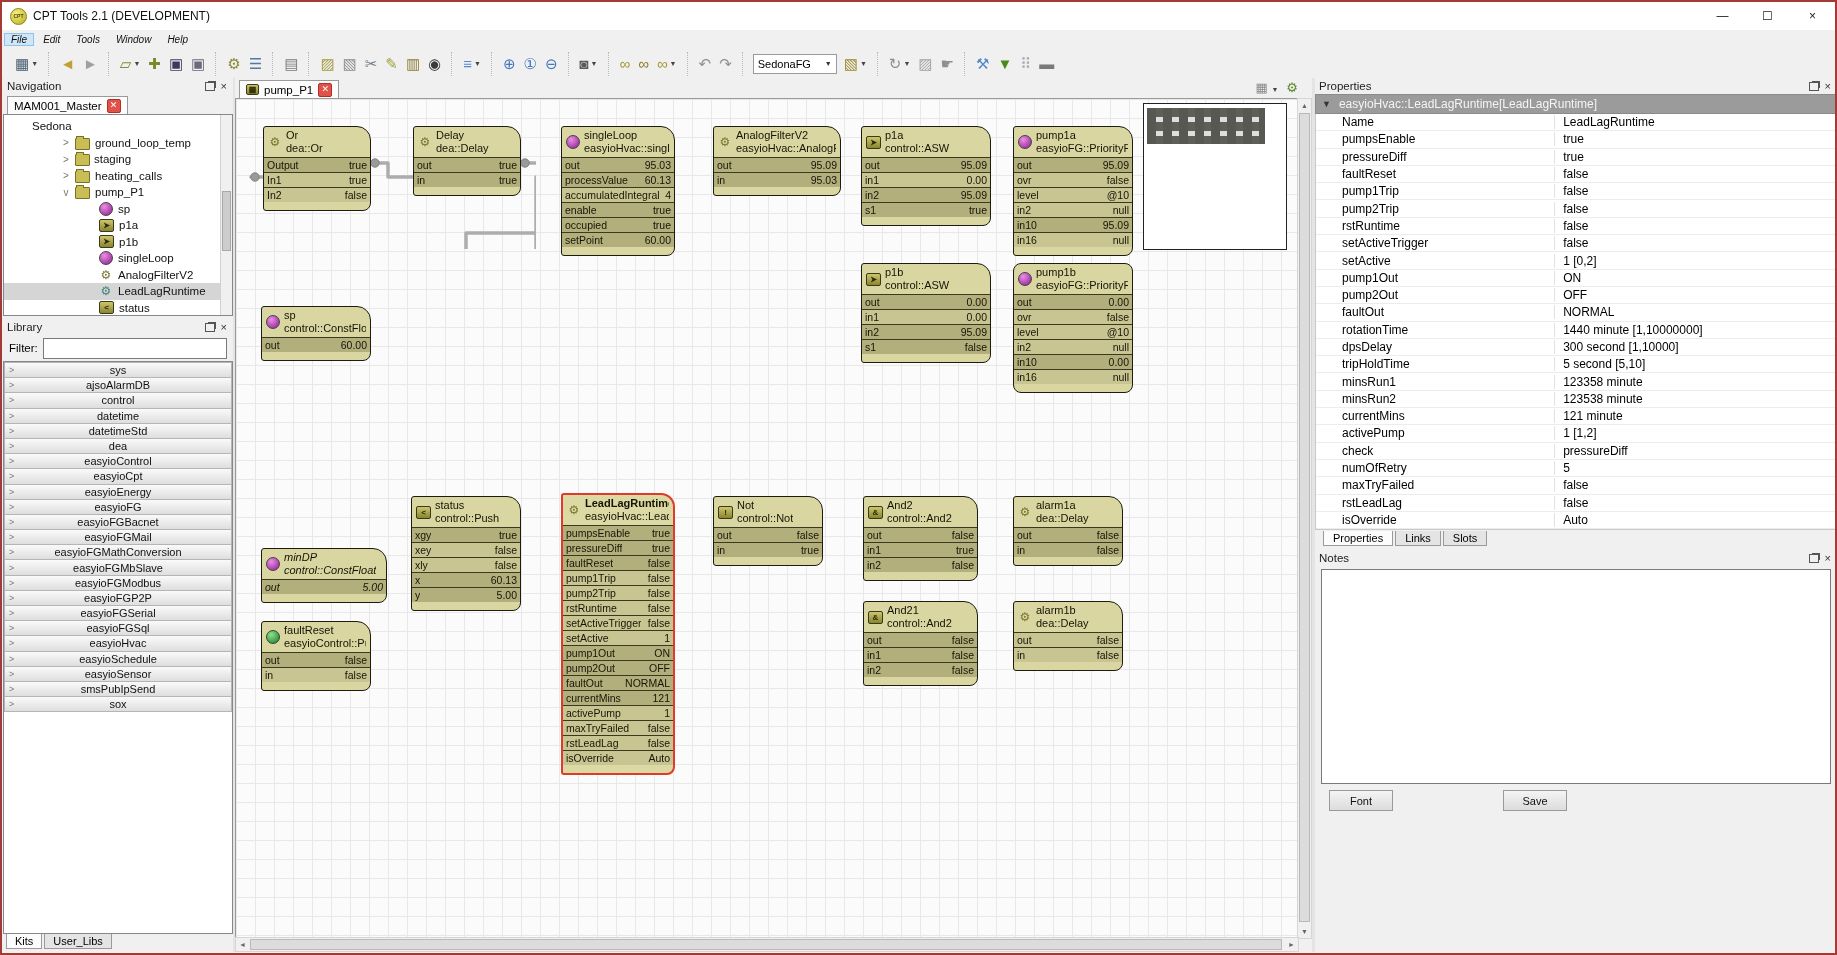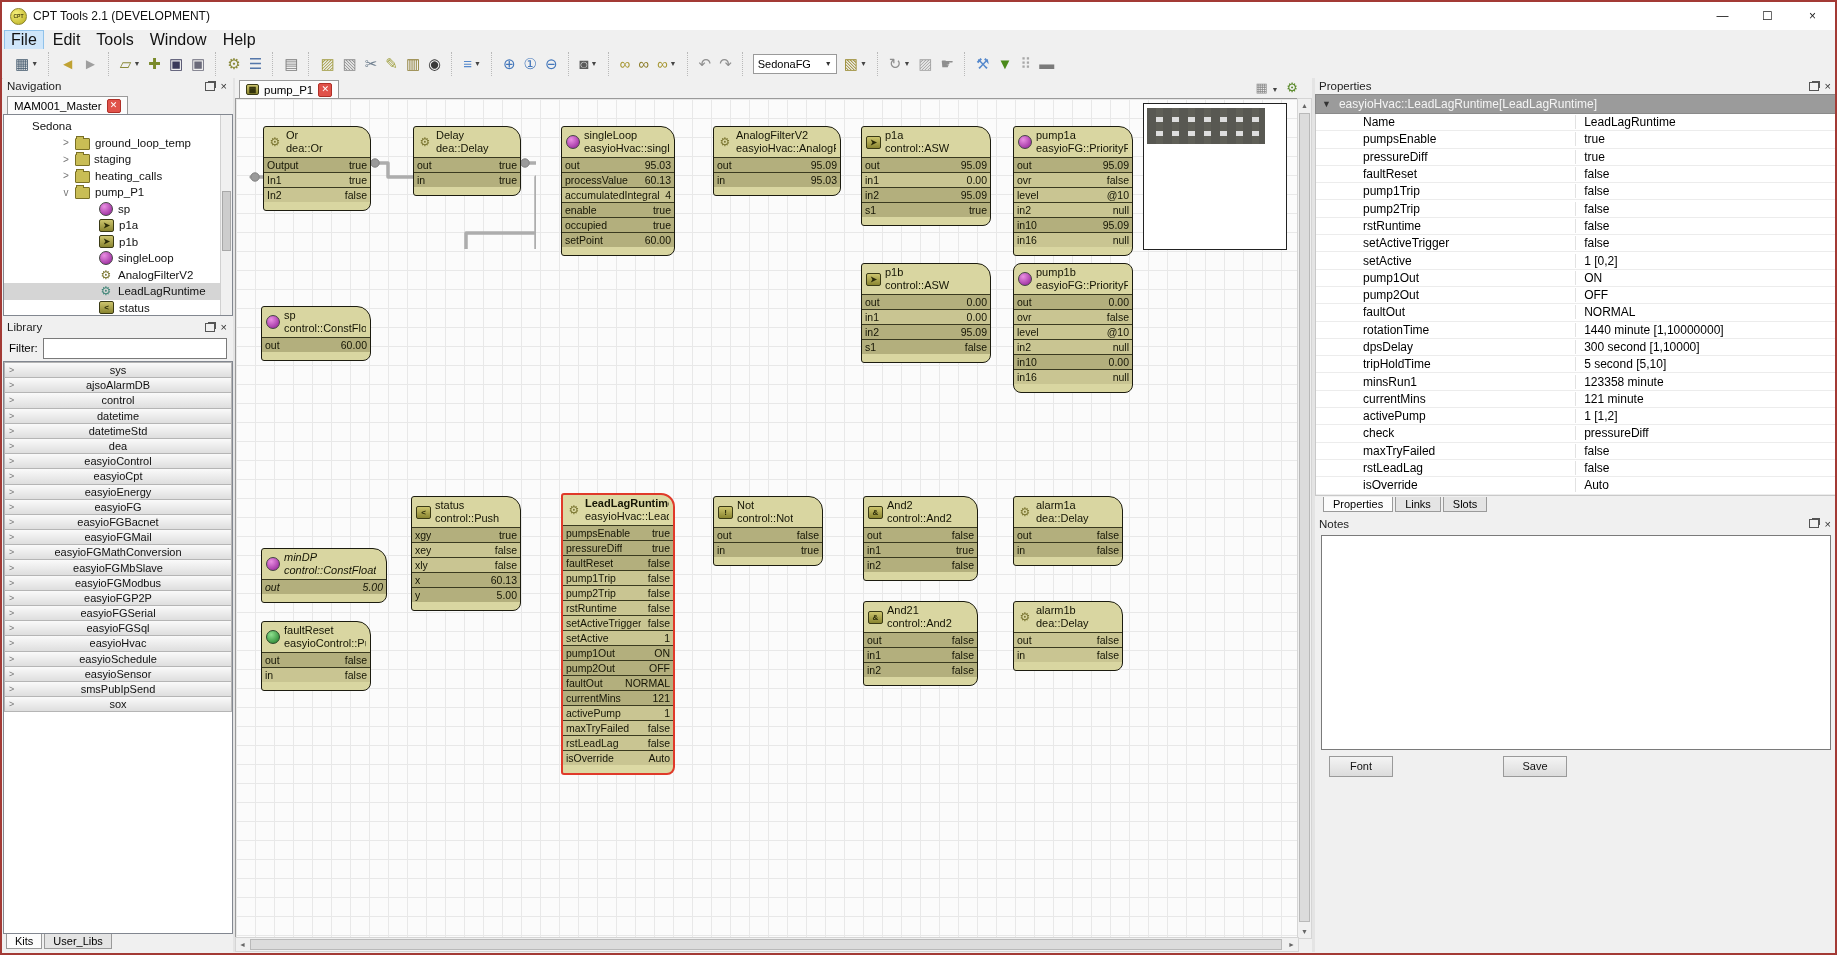--- a/index.html
+++ b/index.html
@@ -8,21 +8,21 @@
   .abs{position:absolute;}
   
   #titlebar{position:absolute;left:0;top:0;right:0;height:28px;background:#ffffff;border-bottom:1px solid #e0e0e0;display:flex;align-items:center;}
   #app-icon{width:15px;height:15px;border-radius:50%;margin:0 6px 0 8px;
      background:radial-gradient(circle at 35% 30%,#f6ef7a,#b8ad1d);border:1px solid #8a822a;
      display:flex;align-items:center;justify-content:center;font-size:5px;font-weight:bold;color:#4a4410;}
   #title-text{font-size:12px;color:#111;}
   #win-controls{margin-left:auto;display:flex;height:100%;}
   .winbtn{width:45px;height:100%;display:flex;align-items:center;justify-content:center;font-size:12px;color:#222;}
   
-  #menubar{position:absolute;left:0;top:28px;right:0;height:19px;background:#f0f0f0;display:flex;align-items:center;font-size:16px;}
+  #menubar{position:absolute;left:0;top:28px;right:0;height:19px;background:#f0f0f0;display:flex;align-items:center;font-size:10px;font-style:italic;}
   .menu-item{padding:1px 7px;margin-left:2px;color:#111;}
   .menu-item.hl{background:#cfe6fa;border:1px solid #90c2ea;padding:0 6px;}
   
   #toolbar{position:absolute;left:0;top:47px;right:0;height:29px;background:#f0f0f0;display:flex;align-items:center;border-bottom:1px solid #dcdcdc;}
   .tgroup{display:flex;align-items:center;height:24px;padding:0 4px 0 7px;border-left:1px dotted #b9b9b9;margin-left:2px;}
   .tgroup:first-child{border-left:none;}
   .tbtn{display:flex;align-items:center;padding:1px 3px;margin:0 1px;}
   .tglyph{font-size:15px;line-height:16px;}
   .tcaret{font-size:7px;color:#444;margin-left:2px;}
   .combo{display:flex;align-items:center;background:#fff;border:1px solid #9a9a9a;height:18px;padding:0 4px;margin:0 3px;min-width:74px;}
@@ -98,21 +98,21 @@
   #vscroll{right:0;top:20px;width:13px;bottom:13px;border:1px solid #d5d5d5;}
   #hscroll{left:0;bottom:0;height:13px;right:13px;border:1px solid #d5d5d5;}
   .sb-arrow{position:absolute;width:13px;height:13px;display:flex;align-items:center;justify-content:center;font-size:7px;color:#666;}
   .sb-thumb{position:absolute;background:#dcdcdc;border:1px solid #b9b9b9;}
   
   #rightcol{position:absolute;left:1313px;top:76px;width:522px;bottom:1px;background:#f0f0f0;display:flex;flex-direction:column;}
   #prop-grouphdr{height:18px;background:#9b9b9b;color:#f4f4f4;display:flex;align-items:center;font-size:12px;padding:0 6px;gap:8px;border:1px solid #8a8a8a;}
   #prop-grouphdr .gchev{color:#333;font-size:9px;}
   #prop-rows{background:#fff;border:1px solid #c9c9c9;border-top:none;}
   .prow{height:16.3px;display:flex;align-items:center;font-size:12px;border-bottom:1px solid #ececec;}
-  .pname{width:46%;padding-left:26px;border-right:1px solid #e2e2e2;box-sizing:border-box;overflow:hidden;white-space:nowrap;margin-left:21px;}
+  .pname{width:46%;padding-left:26px;border-right:1px solid #e2e2e2;box-sizing:border-box;overflow:hidden;white-space:nowrap;}
   .pval{flex:1;padding-left:8px;overflow:hidden;white-space:nowrap;}
   #prop-tabs{height:19px;display:flex;align-items:flex-start;padding-left:8px;gap:2px;margin-top:1px;}
   .ptab{font-size:11px;border:1px solid #9a9a9a;border-top:none;background:#e4e4e4;padding:1px 9px;}
   .ptab.active{background:#fcfcfc;}
   #notes-box{margin:3px 6px 0 6px;height:213px;background:#fff;border:1px solid #7a7a7a;}
   #notes-buttons{position:relative;height:26px;margin-top:5px;}
   .btn{position:absolute;top:1px;height:19px;width:62px;background:linear-gradient(#f4f4f4,#dcdcdc);border:1px solid #9a9a9a;
        font-size:11px;display:flex;align-items:center;justify-content:center;color:#111;}
   #font-btn{left:14px;}
   #save-btn{left:188px;}
@@ -1083,30 +1083,38 @@
       </div>
       <div class="prow">
         <div class="pname">tripHoldTime</div>
         <div class="pval">5 second [5,10]</div>
       </div>
       <div class="prow">
         <div class="pname">minsRun1</div>
         <div class="pval">123358 minute</div>
       </div>
       <div class="prow">
+        <div class="pname">minsRun2</div>
+        <div class="pval">123538 minute</div>
+      </div>
+      <div class="prow">
         <div class="pname">currentMins</div>
         <div class="pval">121 minute</div>
       </div>
       <div class="prow">
         <div class="pname">activePump</div>
         <div class="pval">1 [1,2]</div>
       </div>
       <div class="prow">
         <div class="pname">check</div>
         <div class="pval">pressureDiff</div>
+      </div>
+      <div class="prow">
+        <div class="pname">numOfRetry</div>
+        <div class="pval">5</div>
       </div>
       <div class="prow">
         <div class="pname">maxTryFailed</div>
         <div class="pval">false</div>
       </div>
       <div class="prow">
         <div class="pname">rstLeadLag</div>
         <div class="pval">false</div>
       </div>
       <div class="prow">

